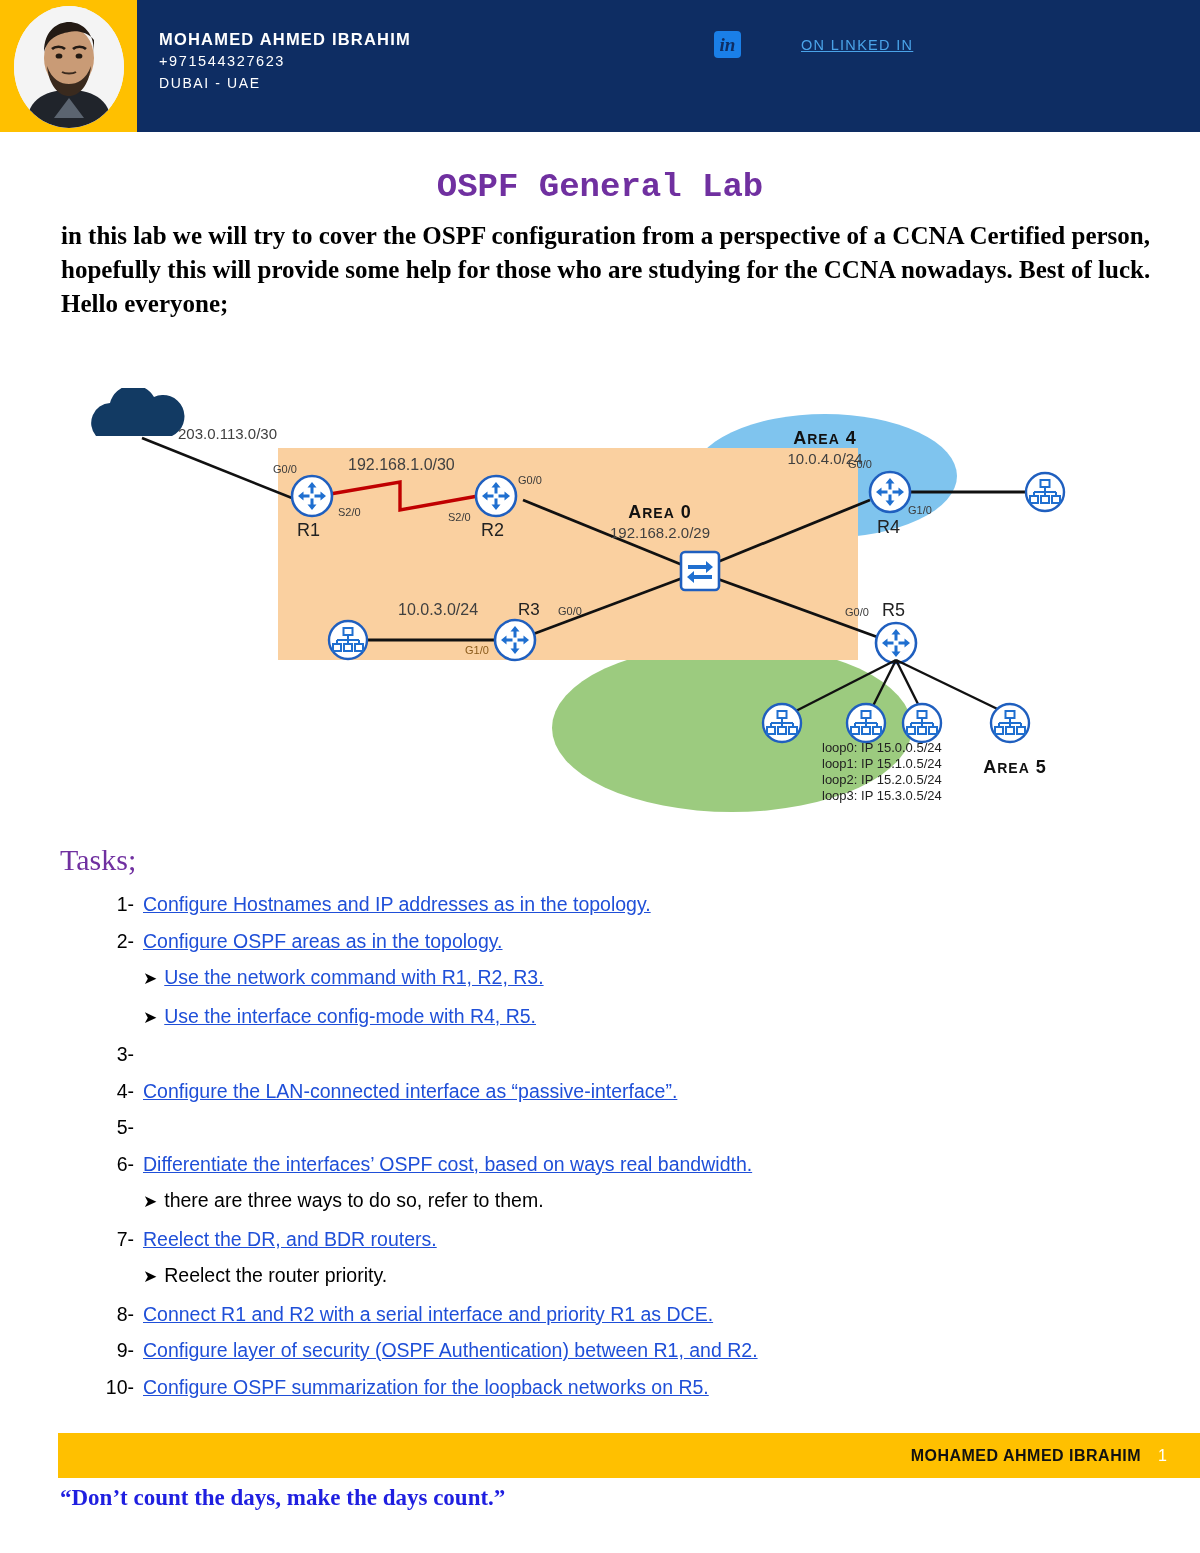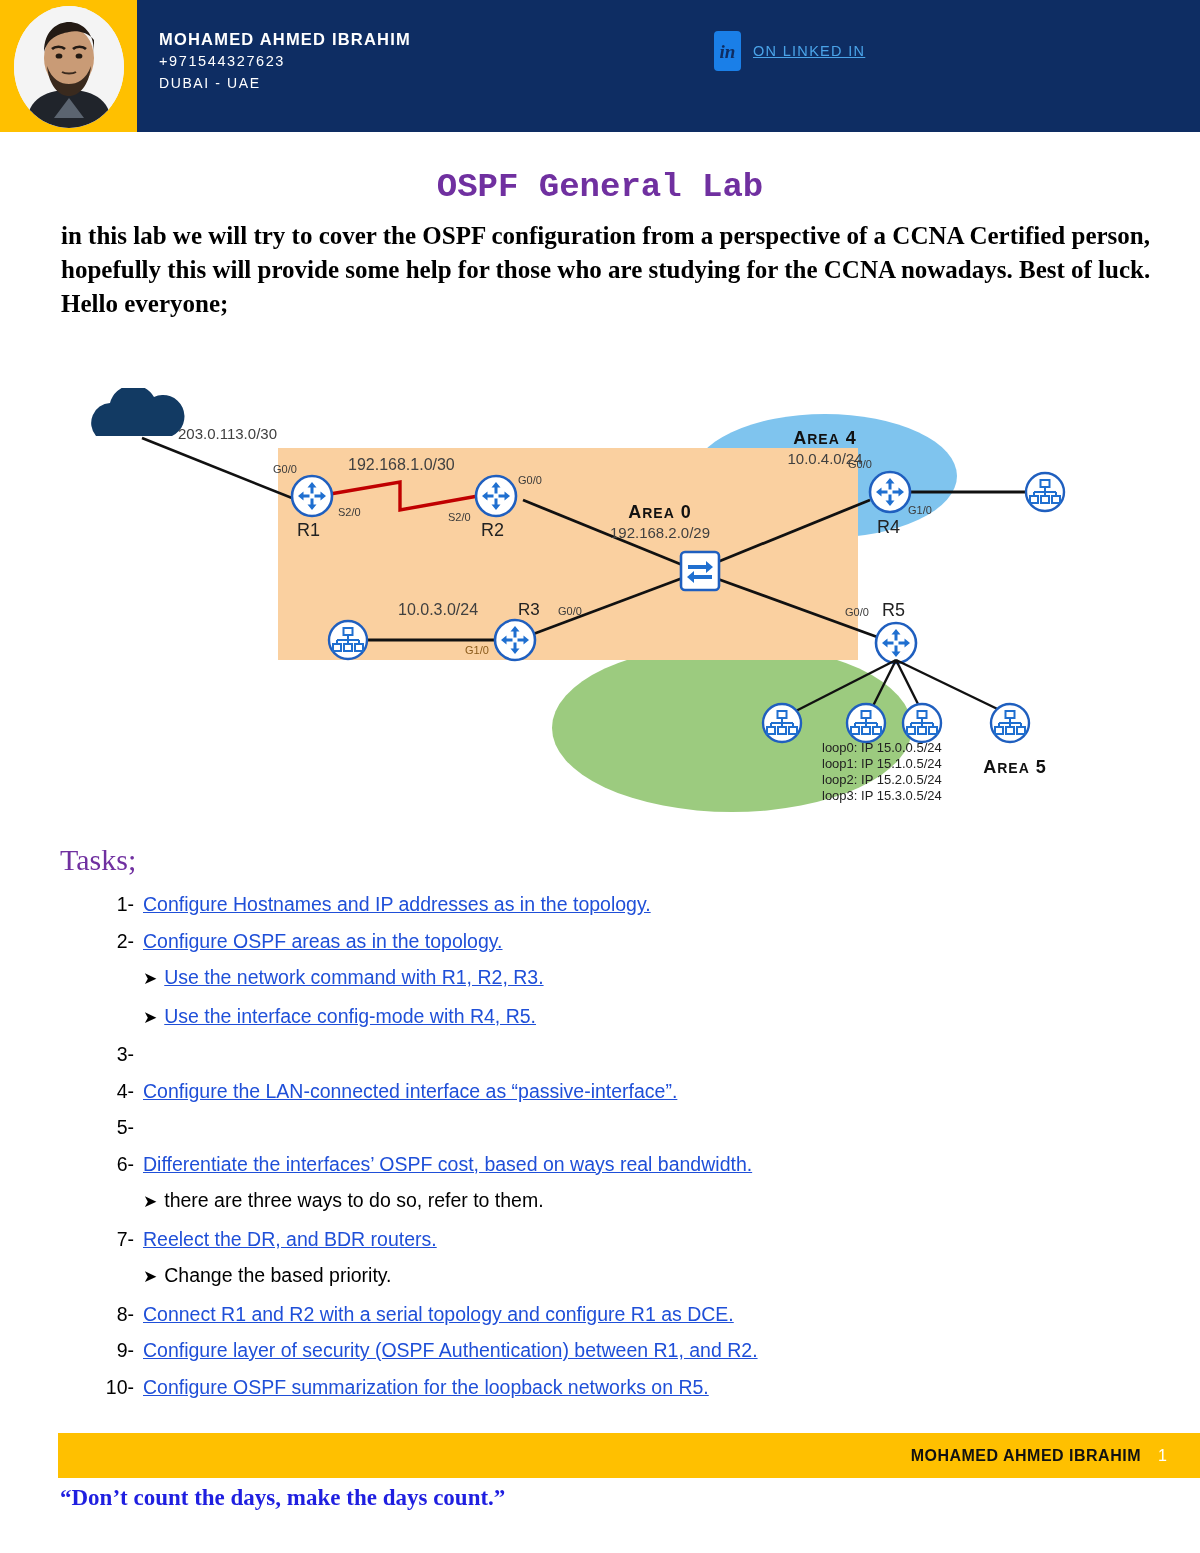--- a/index.html
+++ b/index.html
@@ -31,30 +31,31 @@
     position:absolute;left:159px;top:28px;
     color:#ffffff;
     letter-spacing:1.2px;
   }
   .header-name{font-size:16.5px;font-weight:700;line-height:22px;}
   .header-phone{font-size:14.5px;font-weight:400;line-height:22px;letter-spacing:1.6px;}
   .header-loc{font-size:14px;font-weight:400;line-height:22px;letter-spacing:1.6px;}
 
   .li-wrap{position:absolute;left:714px;top:31px;display:flex;align-items:center;gap:12px;}
   .li-icon{
-    width:27px;height:40px;border-radius:4px;background:#1A7FE8;
+    width:27px;height:27px;border-radius:4px;background:#1A7FE8;
     display:flex;align-items:center;justify-content:center;
     font-family:"Liberation Serif", serif;
     font-style:italic;font-weight:700;font-size:19px;color:#0E2D63;
     line-height:1;
     text-align:right;
   }
   .li-link{
     font-size:14.5px;color:#4AA3E8;letter-spacing:1.3px;
     text-decoration:underline;
+    margin-left:48px;
   }
 
   
   .doc-title{
     position:absolute;left:0;top:168px;width:1200px;text-align:center;
     font-family:Liberation Mono, monospace;
     font-size:34px;font-weight:700;color:#7030A0;
   }
   .intro{
     position:absolute;left:61px;top:219px;width:1128px;
@@ -327,26 +328,26 @@
     <span class="sub-arrow">➤</span>
     <span class="sub-plain">there are three ways to do so, refer to them.</span>
   </div>
 
   <div class="task-row">
     <span class="task-num">7-</span>
     <a class="task-link" href="#">Reelect the DR, and BDR routers.</a>
   </div>
   <div class="sub-row">
     <span class="sub-arrow">➤</span>
-    <span class="sub-plain">Change the based priority.</span>
+    <span class="sub-plain">Reelect the router priority.</span>
   </div>
 
   <div class="task-row">
     <span class="task-num">8-</span>
-    <a class="task-link" href="#">Connect R1 and R2 with a serial topology and configure R1 as DCE.</a>
+    <a class="task-link" href="#">Connect R1 and R2 with a serial interface and priority R1 as DCE.</a>
   </div>
 
   <div class="task-row">
     <span class="task-num">9-</span>
     <a class="task-link" href="#">Configure layer of security (OSPF Authentication) between R1, and R2.</a>
   </div>
 
   <div class="task-row">
     <span class="task-num">10-</span>
     <a class="task-link" href="#">Configure OSPF summarization for the loopback networks on R5.</a>

